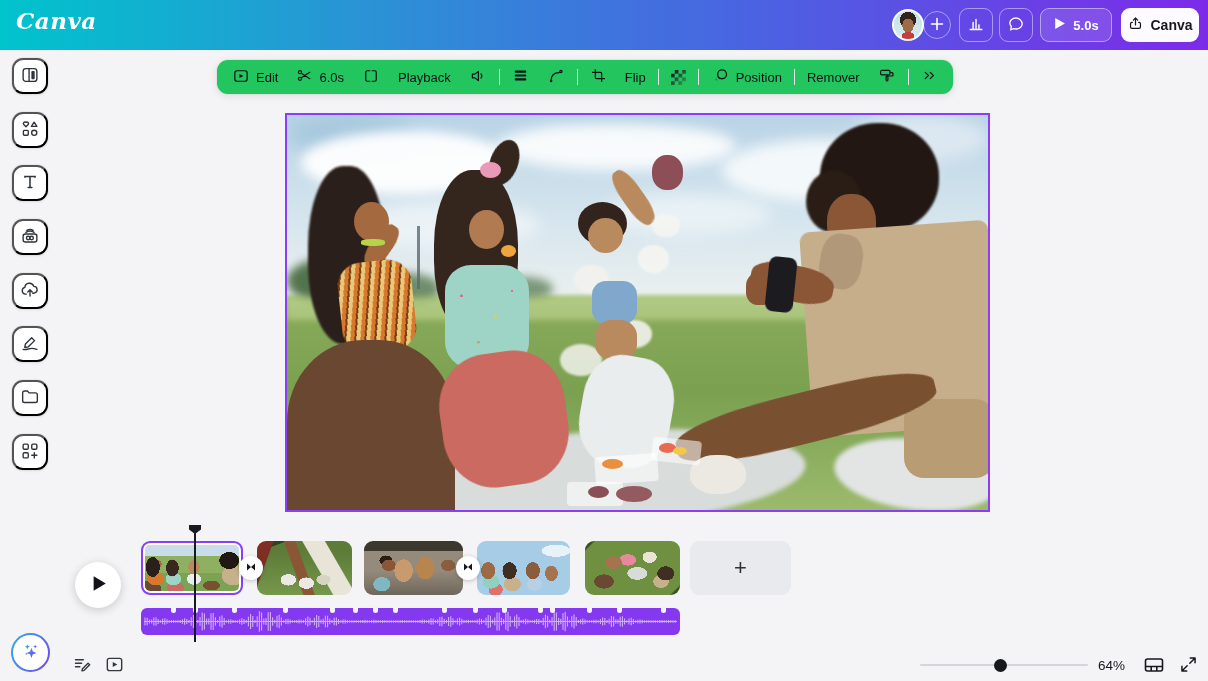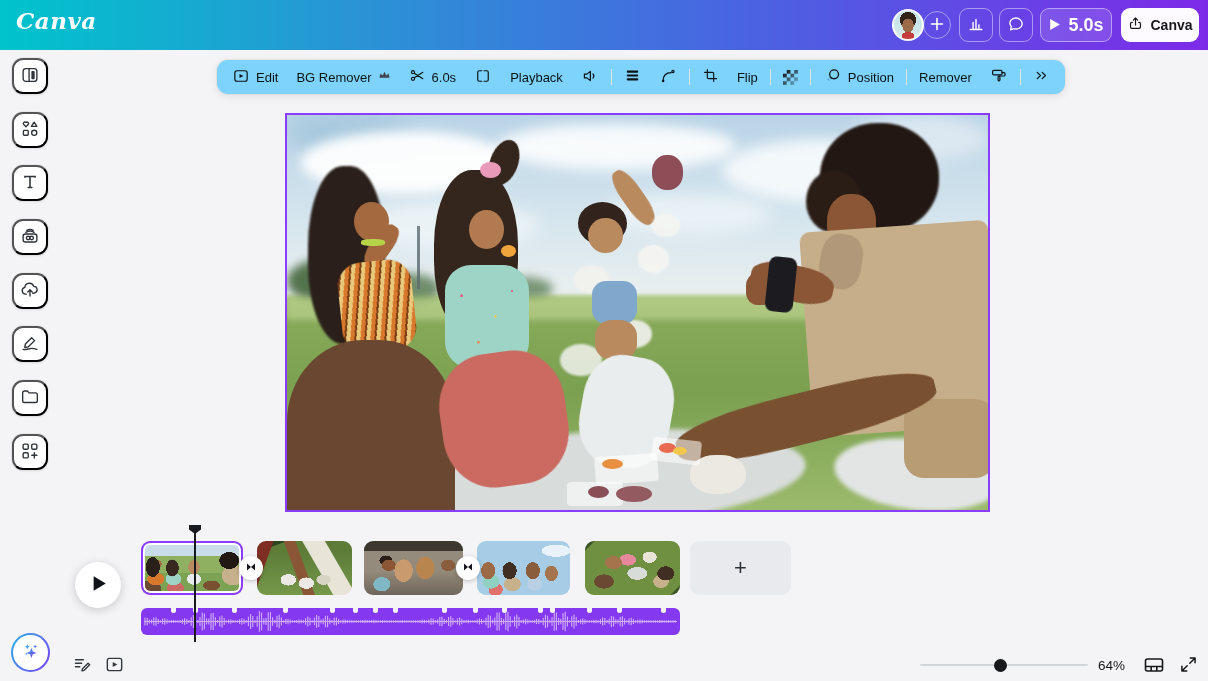--- a/index.html
+++ b/index.html
@@ -19,32 +19,32 @@
       radial-gradient(8px 10px at 50% 52%, #9c6b4a 70%, transparent 71%),
       radial-gradient(13px 13px at 50% 32%, #332218 62%, transparent 63%),
       linear-gradient(180deg,#bfe0e4,#d8ecee); }
   .hbtn { position:absolute; display:flex; align-items:center; justify-content:center;
     background:transparent; border:1px solid rgba(255,255,255,.45); cursor:pointer; color:#fff; }
   .hbtn.round { left:923px; top:11px; width:28px; height:28px; border-radius:50%; border-width:1.5px; }
   .hbtn.sq1 { left:959px; top:8px; width:34px; height:34px; border-radius:9px; }
   .hbtn.sq2 { left:999px; top:8px; width:34px; height:34px; border-radius:9px; }
   .playpill { position:absolute; left:1040px; top:8px; width:72px; height:34px; border-radius:9px;
     background:rgba(255,255,255,.12); border:1px solid rgba(255,255,255,.45); color:#fff;
-    display:flex; align-items:center; justify-content:center; gap:7px; font-size:18px; font-weight:600; cursor:pointer; }
+    display:flex; align-items:center; justify-content:center; gap:7px; font-size:13px; font-weight:600; cursor:pointer; }
   .sharebtn { position:absolute; left:1121px; top:8px; width:78px; height:34px; border-radius:9px;
     background:#fdfbff; border:none; color:#17181b; display:flex; align-items:center; justify-content:center;
     gap:6px; font-size:14px; font-weight:600; cursor:pointer; }
 
   
   .sbtn { position:absolute; left:12px; width:36px; height:36px; border-radius:11px; background:#fff;
     box-shadow:0 0 0 1px rgba(20,25,35,.04), 0 1px 3px rgba(20,25,35,.08);
     display:flex; align-items:center; justify-content:center; cursor:pointer; color:#2f343a; }
 
   
-  .toolbar { position:absolute; left:217px; top:60px; height:34px; background:#7dd3fc; border-radius:11px;
+  .toolbar { position:absolute; left:217px; top:60px; height:34px; background:#22c55e; border-radius:11px;
     box-shadow:0 0 0 1px rgba(20,25,35,.04), 0 2px 8px rgba(20,25,35,.1);
     display:flex; align-items:center; padding:8px 6px; color:#0d1216; font-size:13px; }
   .titem { display:flex; align-items:center; gap:6px; padding:0 9px; height:100%; cursor:pointer;
     font-weight:500; white-space:nowrap; color:#0d1216; background:none; border:none; font-size:13px;
     font-family:"Liberation Sans",sans-serif; }
   .tdiv { width:1px; height:16px; background:#e2e4e7; margin:0 3px; }
   .checker { width:15px; height:15px;
     background:repeating-conic-gradient(#20242a 0 25%, transparent 0 50%) 0 0/7.5px 7.5px;
     -webkit-mask:linear-gradient(135deg,#000 20%,rgba(0,0,0,.12)); mask:linear-gradient(135deg,#000 20%,rgba(0,0,0,.12)); }
 
@@ -179,26 +179,20 @@
     </button>
   </nav>
 
   <div class="toolbar">
     <button class="titem">
       <span><svg width="18" height="18" viewBox="0 0 24 24" fill="none" stroke="#0d1216" stroke-width="1.6" stroke-linejoin="round">
             <rect x="3.8" y="5" width="16.4" height="14" rx="3"></rect>
             <polygon points="10,9.2 15.2,12 10,14.8" fill="#0d1216" stroke="none"></polygon>
           </svg></span>
       <span>Edit</span>
-    </button>
-    <button class="titem">
-      <span>BG Remover</span>
-      <span><svg width="13" height="13" viewBox="0 0 22 22">
-            <path d="M2.5 15 4 7.5 8 11 11 4.5 14 11 18 7.5 19.5 15z" fill="#41464d"></path>
-          </svg></span>
     </button>
     <button class="titem">
       <span><svg width="17" height="17" viewBox="0 0 24 24" fill="none" stroke="#0d1216" stroke-width="1.6" stroke-linecap="round">
             <circle cx="5.6" cy="7.4" r="2.2"></circle>
             <circle cx="5.6" cy="16.6" r="2.2"></circle>
             <path d="M7.5 8.8 19.5 16.5M7.5 15.2 19.5 7.5"></path>
           </svg></span>
       <span>6.0s</span>
     </button>
     <button class="titem">

